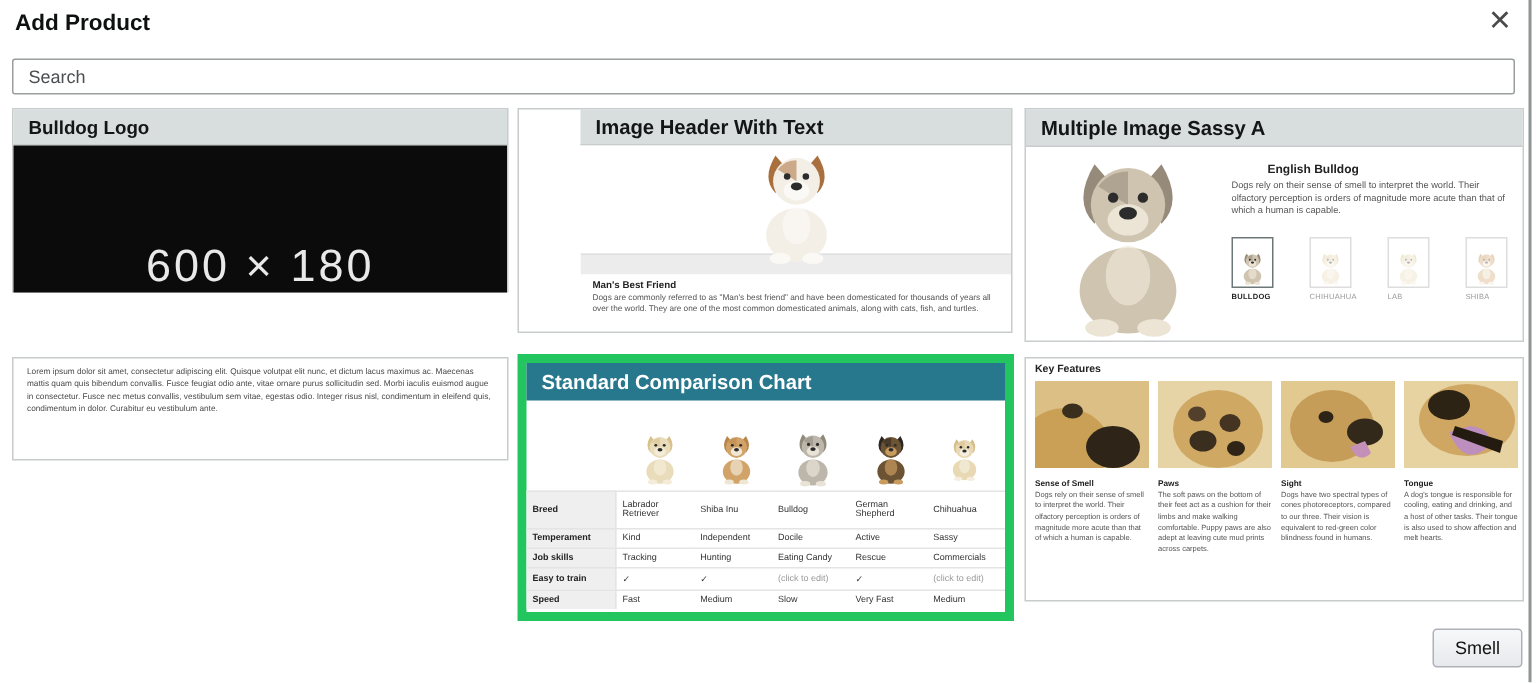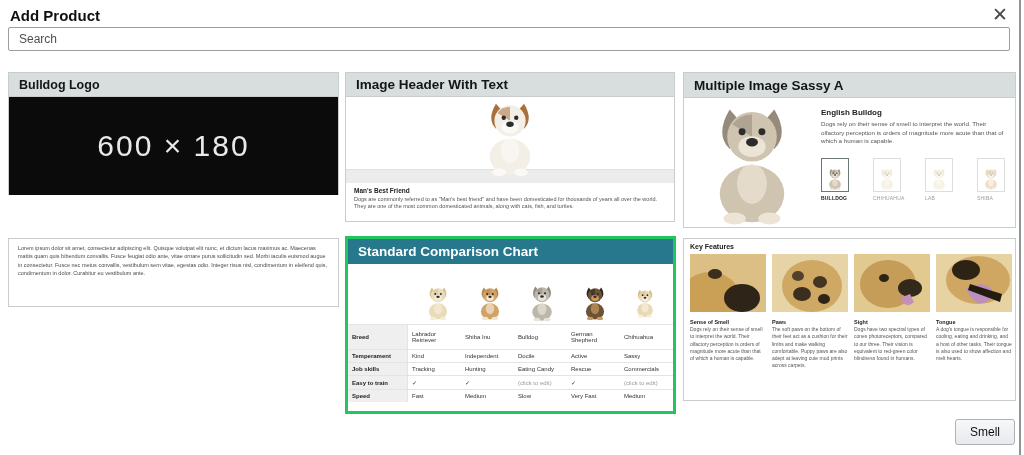--- a/index.html
+++ b/index.html
@@ -3,56 +3,56 @@
 <meta charset="utf-8">
 <style>
   html,body{margin:0;padding:0;}
   body{
     width:1024px;height:455px;position:relative;overflow:hidden;
     background:#ffffff;font-family:"Liberation Sans",sans-serif;color:#111;
   }
   
   .dlg-title{position:absolute;left:10px;top:7px;font-size:15px;font-weight:bold;color:#0f1111;}
   .close-btn{position:absolute;right:16px;top:4px;font-size:19px;color:#4a4a4a;cursor:pointer;line-height:22px;}
-  .search-wrap{position:absolute;left:8px;top:27px;right:14px;}
+  .search-wrap{position:absolute;left:8px;top:39px;right:14px;}
   .search-input{
     width:100%;height:24px;box-sizing:border-box;border:1px solid #9a9e9e;border-radius:2px;
     font-family:"Liberation Sans",sans-serif;font-size:12px;padding:0 10px;color:#333;outline:none;
   }
   .search-input::placeholder{color:#4c4f52;opacity:1;}
   .scrollbar{position:absolute;top:0;bottom:0;right:3px;width:2px;background:#8f9494;}
   
   .card{position:absolute;box-sizing:border-box;border:1px solid #c8cccc;background:#fff;cursor:pointer;}
   .card-header{
     background:#d8dddd;border-bottom:1px solid #c8cccc;display:flex;align-items:center;
     padding:0 10px;font-weight:bold;color:#141616;
   }
-  .card.selected{border:3px solid #22c55e;}
+  .card.selected{border:6px solid #22c55e;}
   .card.selected .card-header{background:#27778d;color:#ffffff;border-bottom:none;}
   
   #card-logo{left:8px;top:72px;width:331px;height:123px;}
   #card-logo .card-header{height:23px;font-size:12.5px;}
-  .logo-canvas{height:98px;background:#0b0b0b;display:flex;align-items:center;justify-content:center;}
+  .logo-canvas{height:98px;background:#0b0b0b;display:flex;align-items:flex-end;justify-content:center;}
   .logo-dims{color:#e9e9e9;font-size:30px;font-weight:300;letter-spacing:2px;}
   
-  #card-imgheader{left:345px;top:72px;width:330px;height:150px;}
+  #card-imgheader{left:345px;top:72px;width:330px;height:150px;padding-left:41px;}
   #card-imgheader .card-header{height:23px;font-size:13.5px;}
   .hero{height:86px;position:relative;background:#fff;overflow:hidden;}
   .hero .floor{position:absolute;left:0;right:0;bottom:0;height:13px;background:#ececec;border-top:1px solid #e0e0e0;}
   .hero svg{position:absolute;left:50%;transform:translateX(-50%);bottom:6px;}
   .ih-text{padding:4px 8px;}
   .ih-heading{font-size:6.5px;font-weight:bold;color:#222;}
   .ih-body{font-size:5.5px;color:#555;margin-top:2px;line-height:1.35;}
   
   #card-multi{left:683px;top:72px;width:333px;height:156px;}
   #card-multi .card-header{height:24px;font-size:13.5px;}
   .multi-body{display:flex;padding:4px 8px 0 4px;}
   .multi-left{width:128px;display:flex;justify-content:center;align-items:flex-start;}
   .multi-right{flex:1;padding-left:6px;}
-  .mi-heading{font-size:8px;font-weight:bold;color:#222;margin-top:6px;}
+  .mi-heading{font-size:8px;font-weight:bold;color:#222;margin-top:6px;margin-left:24px;}
   .mi-body{font-size:6.2px;color:#555;line-height:1.4;margin-top:3px;}
   .thumbs{display:flex;gap:22px;margin-top:12px;}
   .thumb{width:30px;text-align:left;}
   .thumb-box{width:26px;height:32px;border:1px solid #ddd;display:flex;align-items:flex-end;justify-content:center;background:#fff;}
   .thumb.sel .thumb-box{border:1px solid #6d7777;}
   .thumb-label{font-size:5px;color:#9a9a9a;margin-top:3px;letter-spacing:.2px;}
   .thumb.sel .thumb-label{color:#222;font-weight:bold;}
   .thumb.faded svg{opacity:.35;}
   
   #card-desc{left:8px;top:238px;width:331px;height:69px;}

